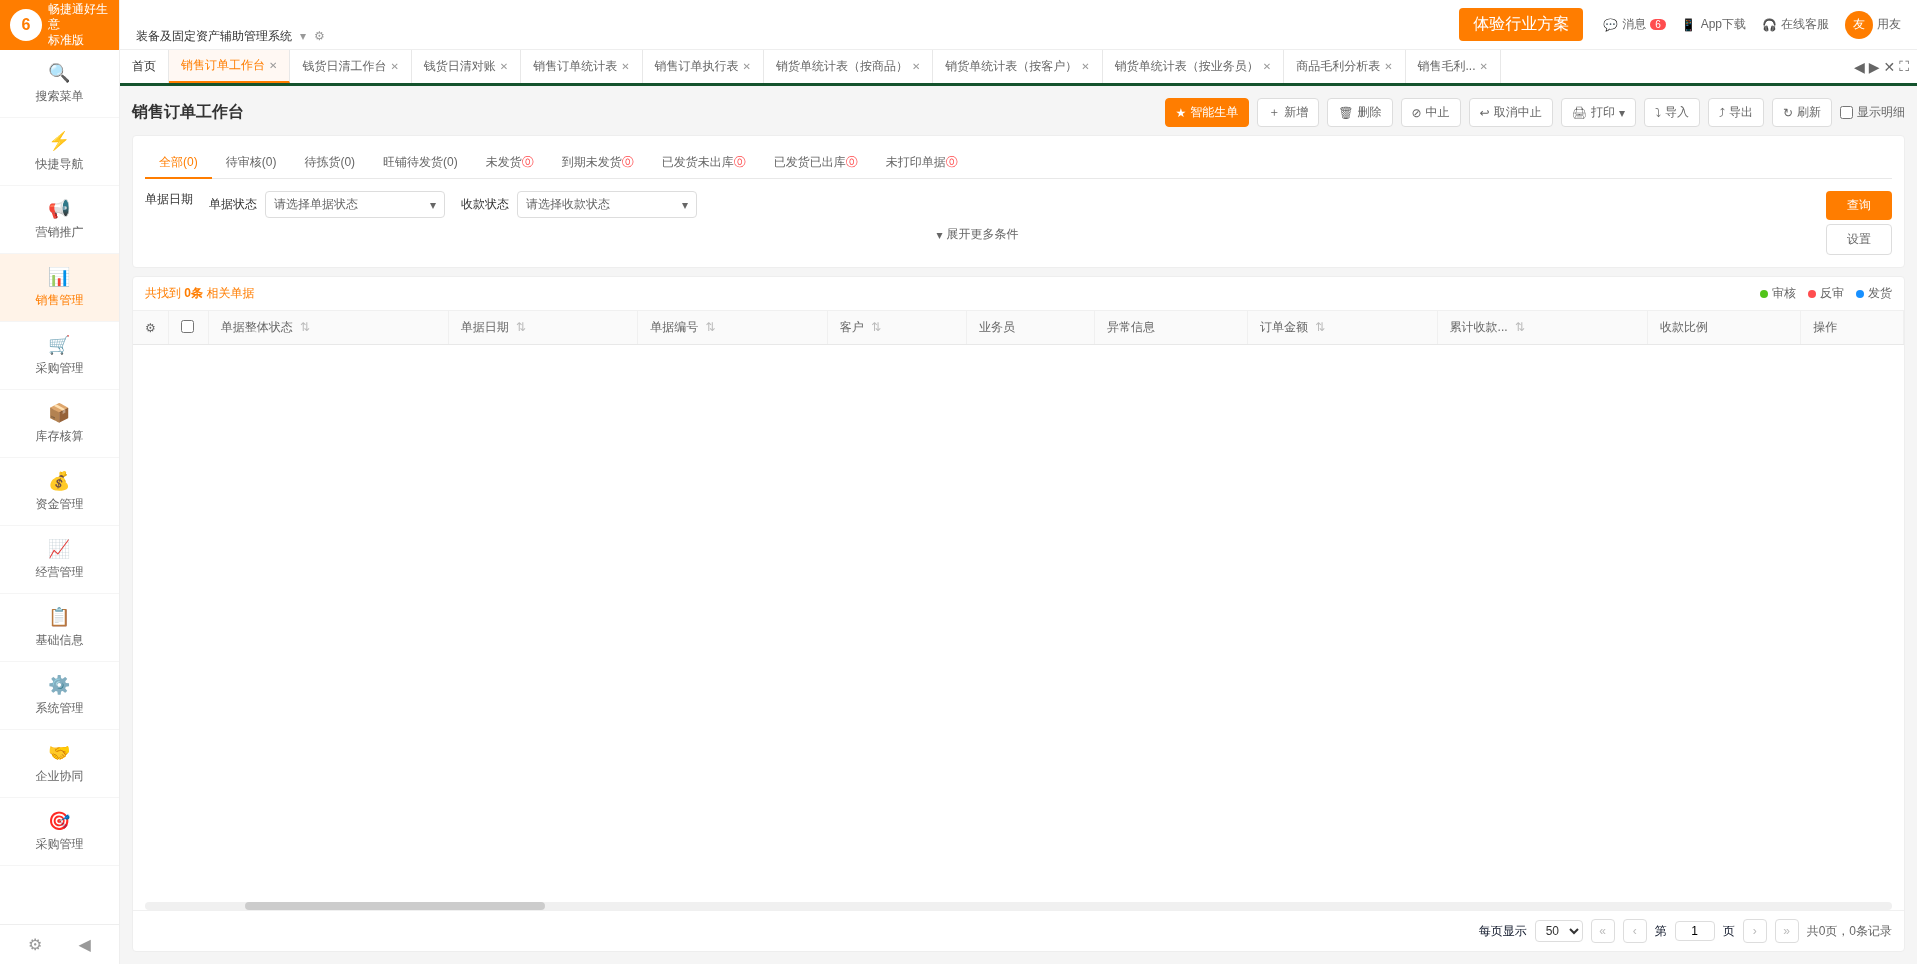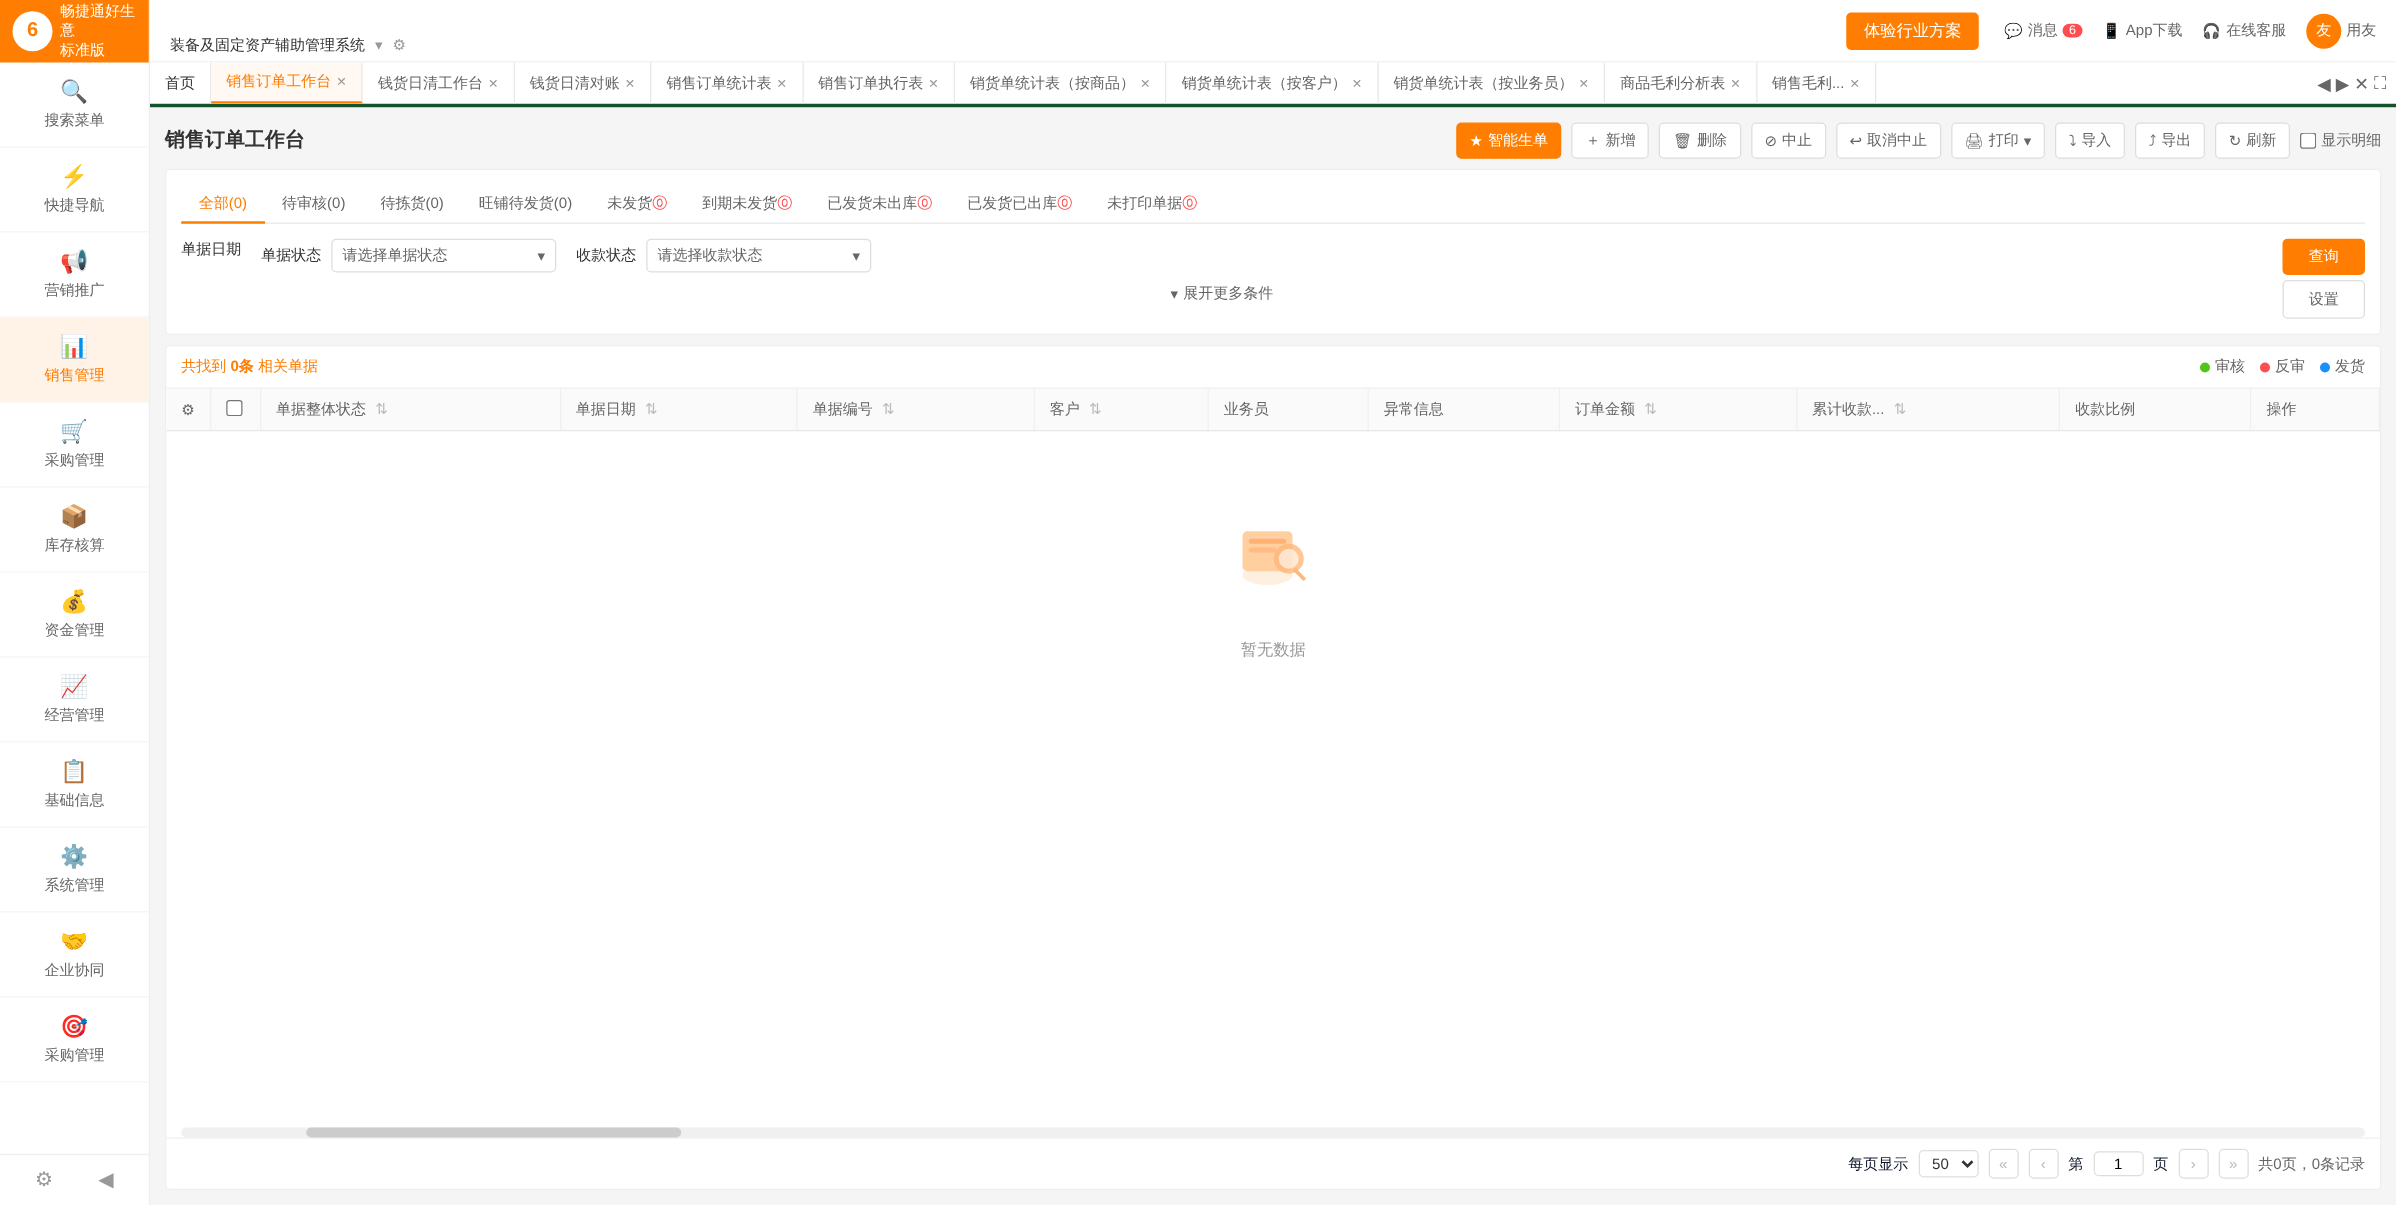--- a/index.html
+++ b/index.html
@@ -17,21 +17,21 @@
     .sidebar-bottom { margin-top: auto; display: flex; justify-content: space-around; padding: 10px; border-top: 1px solid #eee; }
     .sidebar-bottom-btn { color: #999; cursor: pointer; font-size: 16px; }
 
     
     .main { flex: 1; display: flex; flex-direction: column; overflow: hidden; }
 
     
     .topbar { height: 50px; background: #fff; display: flex; align-items: center; padding: 0 16px; border-bottom: 1px solid #eee; flex-shrink: 0; }
     .topbar-title { flex: 1; color: #333; font-size: 13px; display: flex; align-items: center; gap: 8px; margin-top: 23px; }
     .topbar-title .arrow { color: #999; }
-    .topbar-solution-btn { background: #ff7d00; color: #fff; border: none; border-radius: 4px; padding: 6px 14px; cursor: pointer; font-size: 13px; margin-right: 20px; }
+    .topbar-solution-btn { background: #ff7d00; color: #fff; border: none; border-radius: 4px; padding: 6px 14px; cursor: pointer; font-size: 16px; margin-right: 20px; }
     .topbar-actions { display: flex; align-items: center; gap: 16px; color: #666; font-size: 13px; }
     .topbar-action-item { display: flex; align-items: center; gap: 4px; cursor: pointer; }
     .badge { background: #ff4d4f; color: #fff; border-radius: 10px; padding: 0 5px; font-size: 10px; }
     .user-avatar { width: 28px; height: 28px; background: #ff7d00; border-radius: 50%; display: flex; align-items: center; justify-content: center; color: #fff; font-size: 12px; }
 
     
     .tabbar { height: 36px; background: #fff; display: flex; align-items: center; border-bottom: 3px solid #14532d; flex-shrink: 0; overflow: hidden; text-align: center; }
     .tab { display: flex; align-items: center; padding: 0 12px; height: 100%; cursor: pointer; color: #666; white-space: nowrap; border-right: 1px solid #e8e8e8; font-size: 12px; gap: 4px; }
     .tab.active { color: #ff7d00; background: #fff8f3; border-bottom: 2px solid #ff7d00; }
     .tab.home { color: #333; }
@@ -431,34 +431,20 @@
               </th>
               <th>
                 <span>操作</span>
               </th>
             </tr>
           </thead>
           <tbody>
           </tbody>
         </table>
 
-        <div class="empty-state">
-          <div class="empty-icon">
-            <svg width="80" height="80" viewBox="0 0 80 80" fill="none" xmlns="http://www.w3.org/2000/svg">
-              <ellipse cx="35" cy="55" rx="20" ry="8" fill="#ffe0c0" opacity="0.5"></ellipse>
-              <rect x="15" y="20" width="40" height="32" rx="4" fill="#ffcfa0"></rect>
-              <rect x="20" y="26" width="30" height="4" rx="2" fill="#ff9d55" opacity="0.6"></rect>
-              <rect x="20" y="33" width="22" height="4" rx="2" fill="#ff9d55" opacity="0.4"></rect>
-              <circle cx="52" cy="42" r="12" fill="#ffb77a" opacity="0.8"></circle>
-              <circle cx="52" cy="42" r="8" fill="#fff" opacity="0.6"></circle>
-              <line x1="57" y1="51" x2="64" y2="58" stroke="#ffb77a" stroke-width="3" stroke-linecap="round"></line>
-            </svg>
-          </div>
-          <span class="empty-text">暂无数据</span>
-        </div>
       </div>
 
       <div class="scrollbar-area">
         <div class="scrollbar-thumb"></div>
       </div>
 
       <div class="pagination">
         <span class="pagination-label">每页显示</span>
         <select class="pagination-select">
           <option>50</option>

